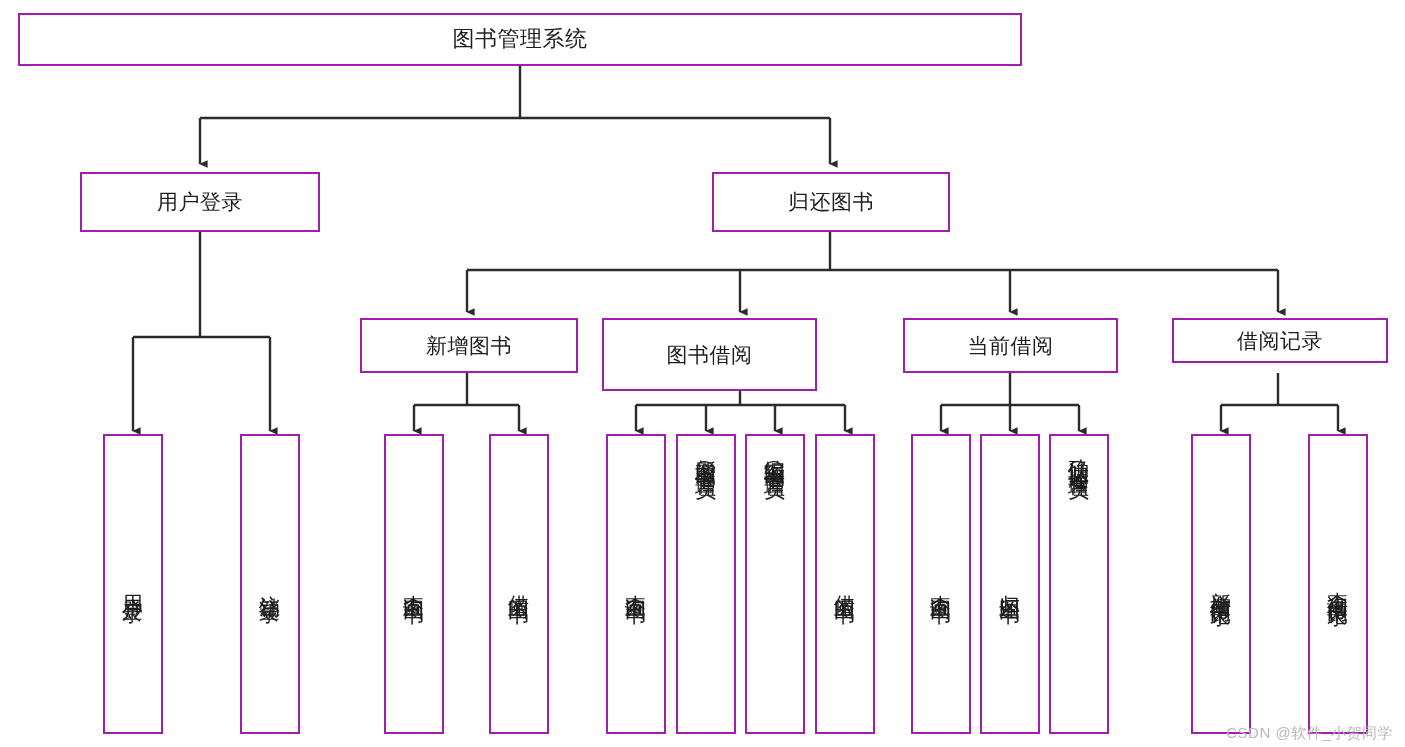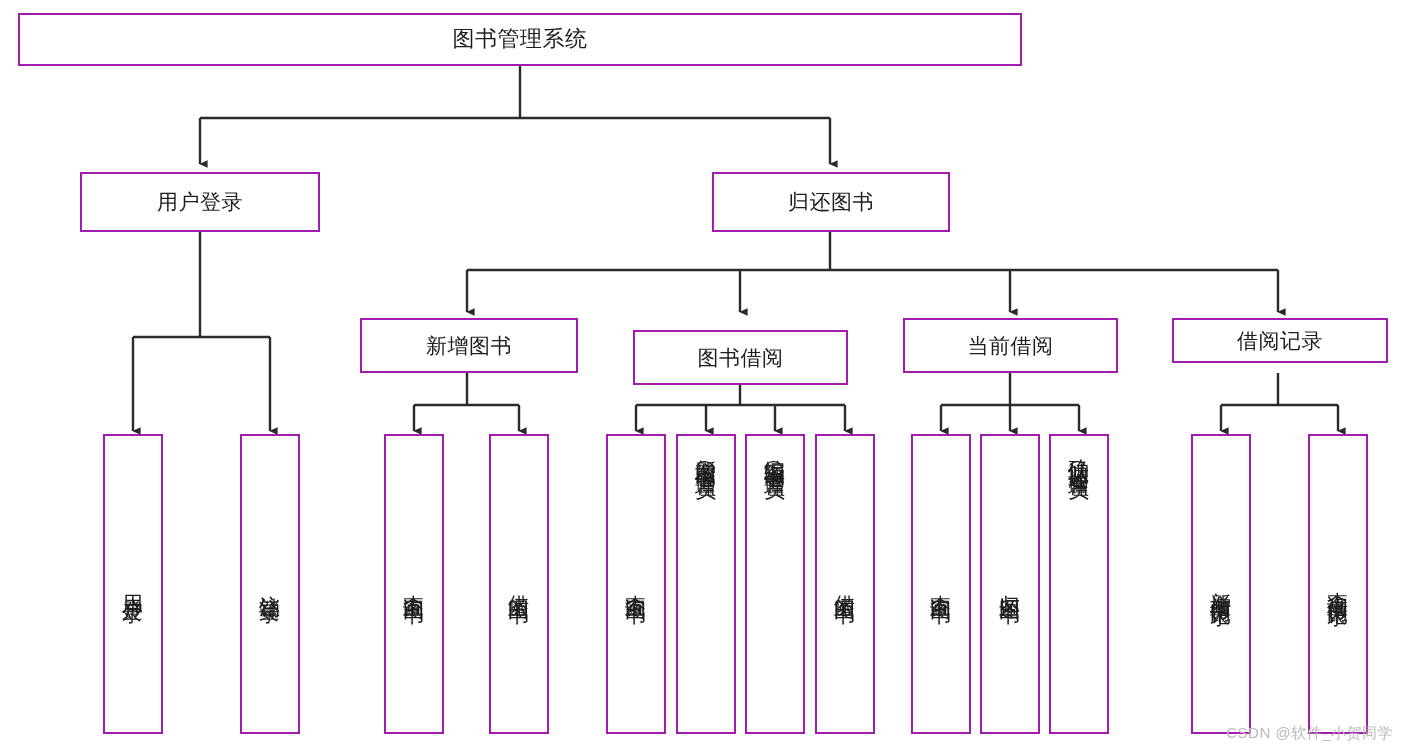--- a/index.html
+++ b/index.html
@@ -141,21 +141,21 @@
   <div class="node horiz" style="left:80px; top:172px; width:240px; height:60px;">
     <span class="label">用户登录</span>
   </div>
   <div class="node horiz" style="left:712px; top:172px; width:238px; height:60px;">
     <span class="label">归还图书</span>
   </div>
 
   <div class="node horiz" style="left:360px; top:318px; width:218px; height:55px;">
     <span class="label">新增图书</span>
   </div>
-  <div class="node horiz" style="left:633px; top:318px; width:215px; height:55px;margin-top:12px;">
+  <div class="node horiz" style="left:602px; top:318px; width:215px; height:73px;">
     <span class="label">图书借阅</span>
   </div>
   <div class="node horiz" style="left:903px; top:318px; width:215px; height:55px;">
     <span class="label">当前借阅</span>
   </div>
   <div class="node horiz" style="left:1172px; top:318px; width:216px; height:45px;">
     <span class="label">借阅记录</span>
   </div>
 
   <div class="node vert centered" style="left:103px; top:434px; width:60px; height:300px;">

